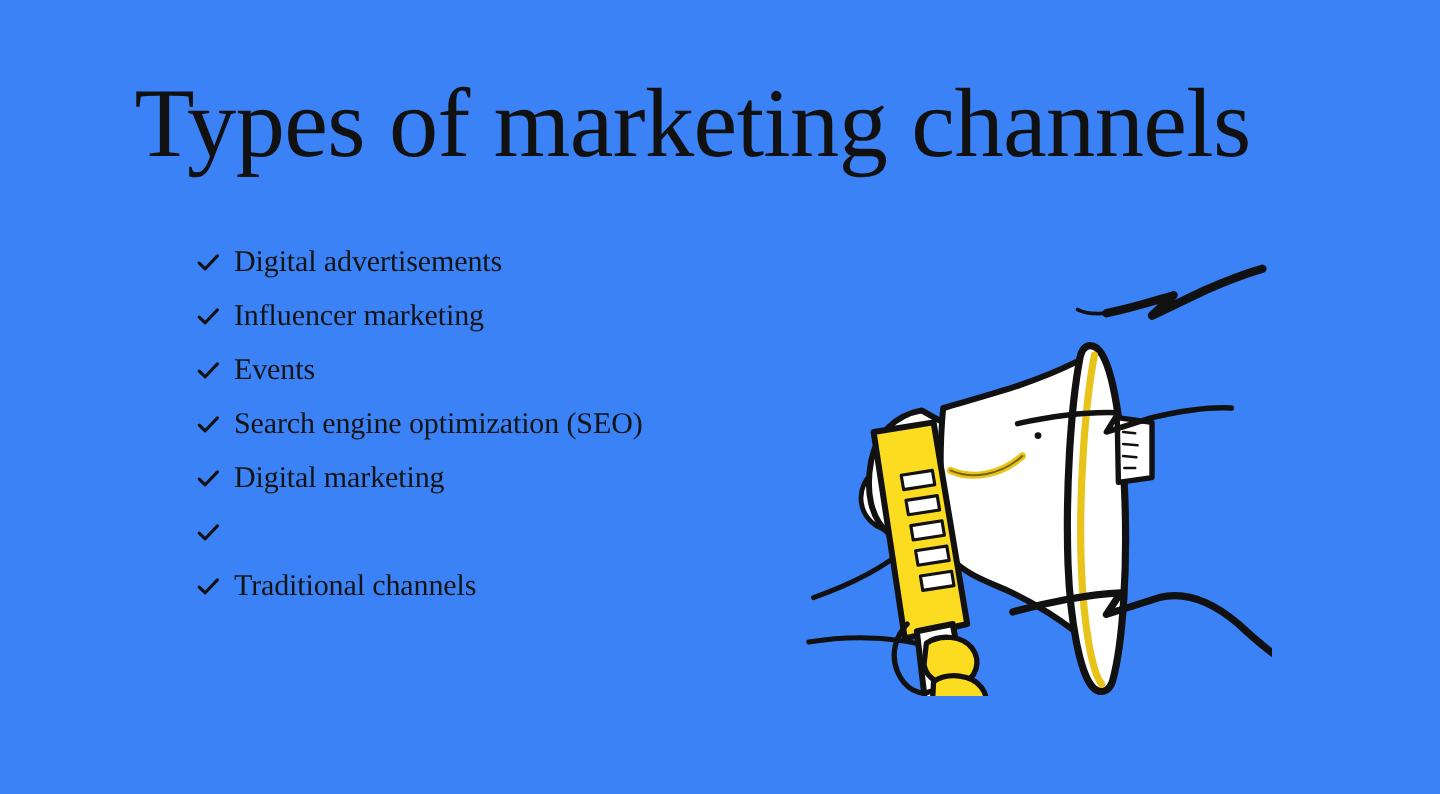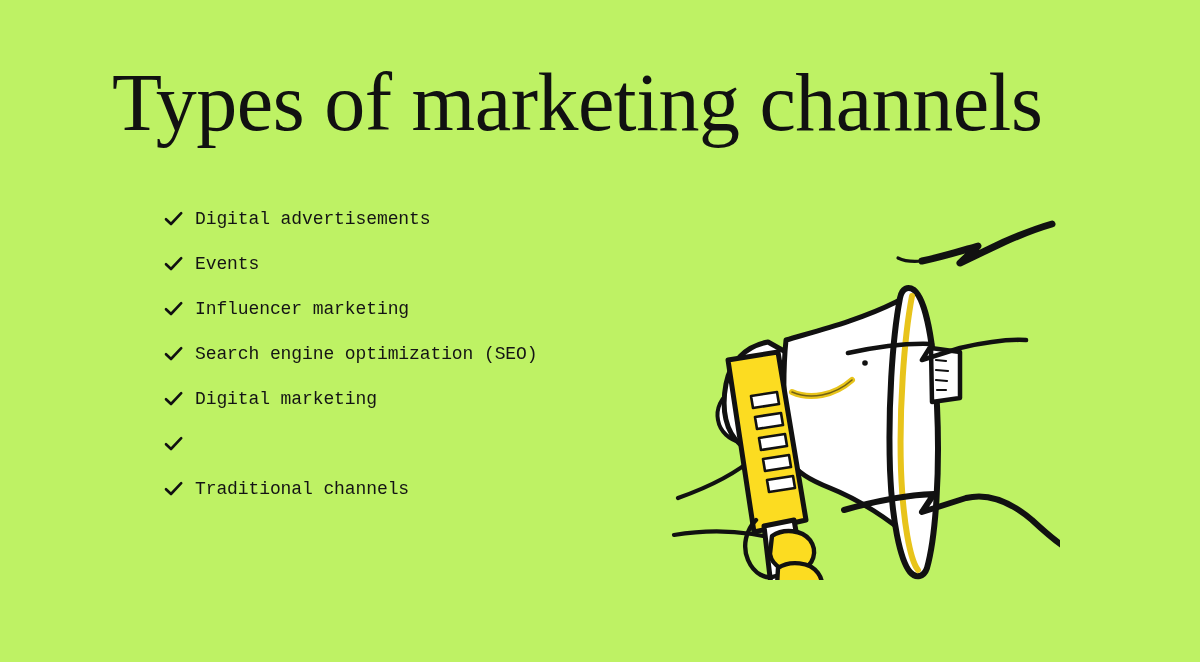--- a/index.html
+++ b/index.html
@@ -13,21 +13,21 @@
   body {
     background:#FCDC21;
     font-family:"Liberation Sans", sans-serif;
     position:relative;
     -webkit-font-smoothing:antialiased;
   }
 
   .slide {
     position:absolute;
     inset:0;
-    background:#bef264;
+    background:#3b82f6;
   }
 
   
   .title {
     position:absolute;
     left:112px;
     top:62px;
     width:1010px;
     font-family:"Liberation Serif", "DejaVu Serif", serif;
     font-size:82px;
@@ -57,22 +57,22 @@
     width:21px;
     height:21px;
     flex:0 0 21px;
     display:block;
     color:#111111;
   }
 
   .check-icon svg { display:block; width:21px; height:21px; }
 
   .check-label {
-    font-family:Liberation Mono, monospace;
-    font-size:18px;
+    font-family:Liberation Serif, serif;
+    font-size:25px;
     line-height:1;
     color:#141414;
     letter-spacing:-0.1px;
     white-space:nowrap;
   }
 
   
   .illustration {
     position:absolute;
     left:660px;
@@ -100,30 +100,30 @@
       <span class="check-label">Digital advertisements</span>
     </li>
 
 
     <li class="check-item">
       <span class="check-icon">
         <svg viewBox="0 0 21 21" fill="none" xmlns="http://www.w3.org/2000/svg">
           <path d="M3 11.2 L8 16 L18.2 5.2" stroke="currentColor" stroke-width="2.6" stroke-linecap="round" stroke-linejoin="round"></path>
         </svg>
       </span>
+      <span class="check-label">Influencer marketing</span>
+    </li>
+
+    <li class="check-item">
+      <span class="check-icon">
+        <svg viewBox="0 0 21 21" fill="none" xmlns="http://www.w3.org/2000/svg">
+          <path d="M3 11.2 L8 16 L18.2 5.2" stroke="currentColor" stroke-width="2.6" stroke-linecap="round" stroke-linejoin="round"></path>
+        </svg>
+      </span>
       <span class="check-label">Events</span>
-    </li>
-
-    <li class="check-item">
-      <span class="check-icon">
-        <svg viewBox="0 0 21 21" fill="none" xmlns="http://www.w3.org/2000/svg">
-          <path d="M3 11.2 L8 16 L18.2 5.2" stroke="currentColor" stroke-width="2.6" stroke-linecap="round" stroke-linejoin="round"></path>
-        </svg>
-      </span>
-      <span class="check-label">Influencer marketing</span>
     </li>
 
     <li class="check-item">
       <span class="check-icon">
         <svg viewBox="0 0 21 21" fill="none" xmlns="http://www.w3.org/2000/svg">
           <path d="M3 11.2 L8 16 L18.2 5.2" stroke="currentColor" stroke-width="2.6" stroke-linecap="round" stroke-linejoin="round"></path>
         </svg>
       </span>
       <span class="check-label">Search engine optimization (SEO)</span>
     </li>

